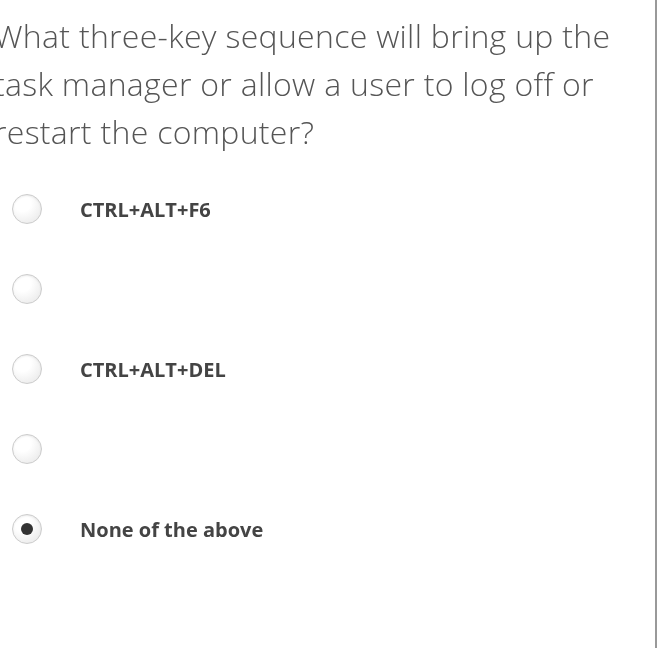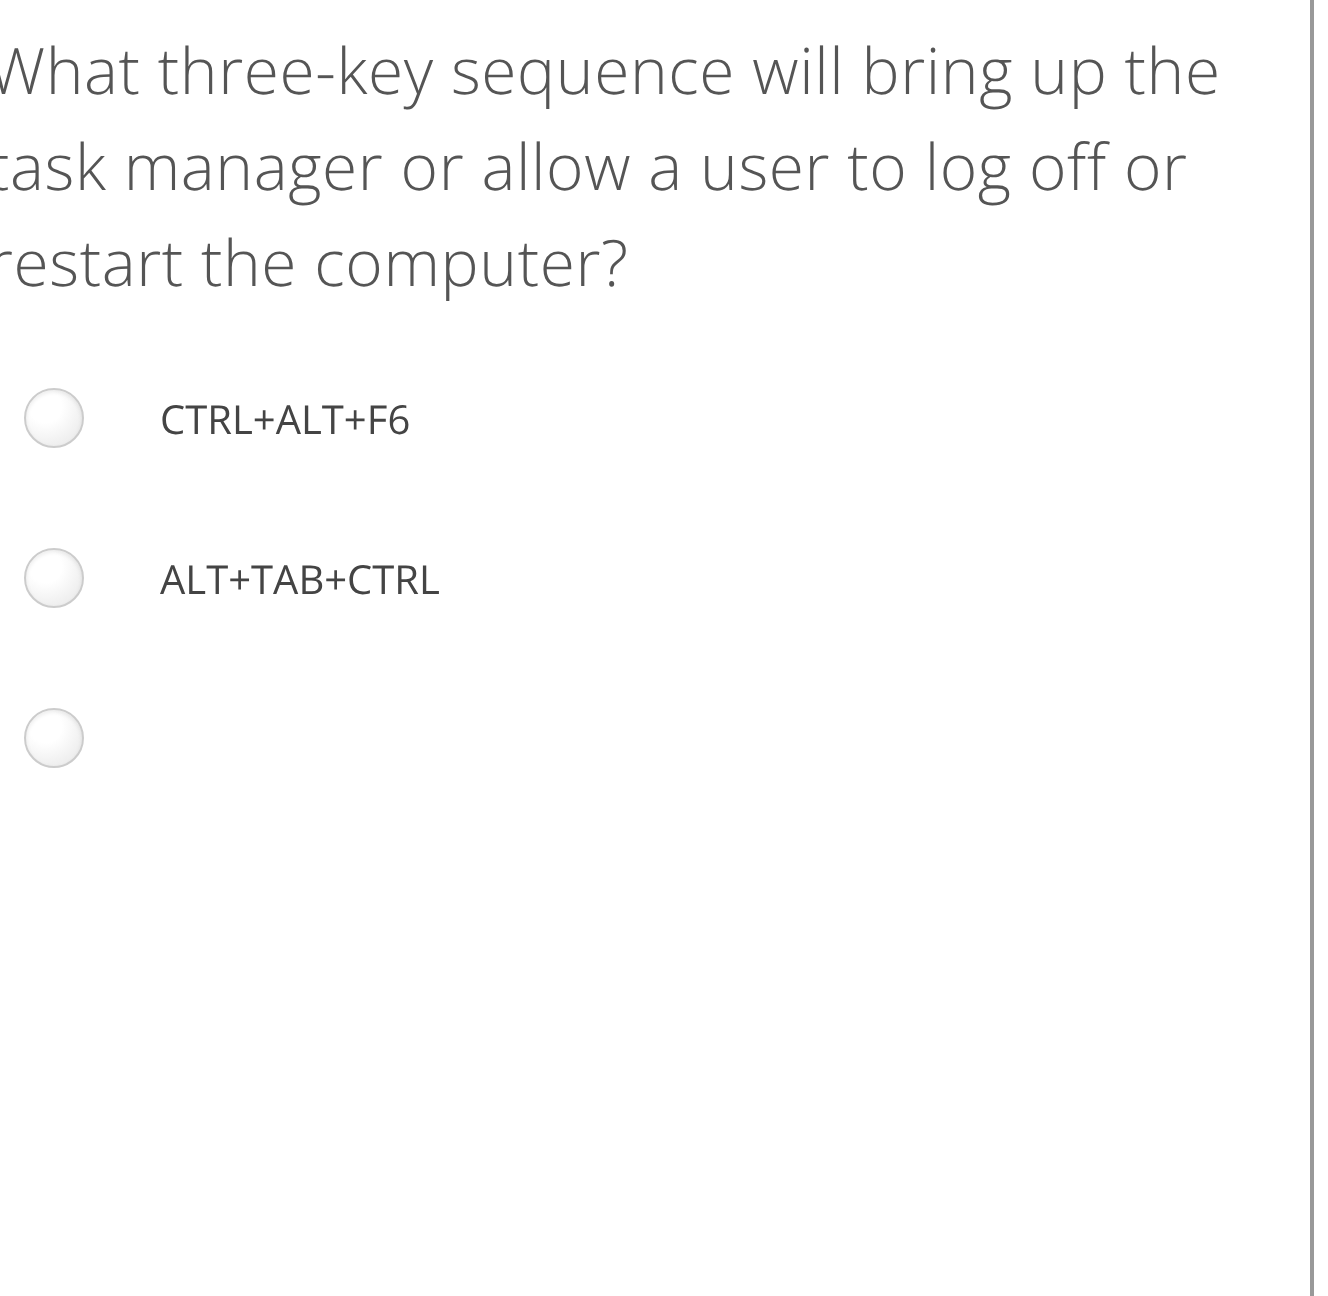--- a/index.html
+++ b/index.html
@@ -55,34 +55,41 @@
       content: '';
       width: 12px;
       height: 12px;
       border-radius: 50%;
       background: #333;
     }
     .option-label {
       font-size: 20px;
       color: #444;
       margin-left: 38px;
-      font-weight: 400;
+      font-weight: 700;
     }
   </style>
 </head>
 <body>
 
 <div class="container">
   <div class="question">What three-key sequence will bring up the task manager or allow a user to log off or restart the computer?</div>
   <div class="options">
     <div class="option">
       <div class="radio"></div>
       <div class="option-label">CTRL+ALT+F6</div>
     </div>
     <div class="option">
       <div class="radio"></div>
-      <div class="option-label">ALT+TAB+CTRL</div>
     </div>
     <div class="option">
       <div class="radio"></div>
+      <div class="option-label">CTRL+ALT+DEL</div>
+    </div>
+    <div class="option">
+      <div class="radio"></div>
+    </div>
+    <div class="option">
+      <div class="radio selected"></div>
+      <div class="option-label">None of the above</div>
     </div>
   </div>
 </div>
 
 </body></html>

